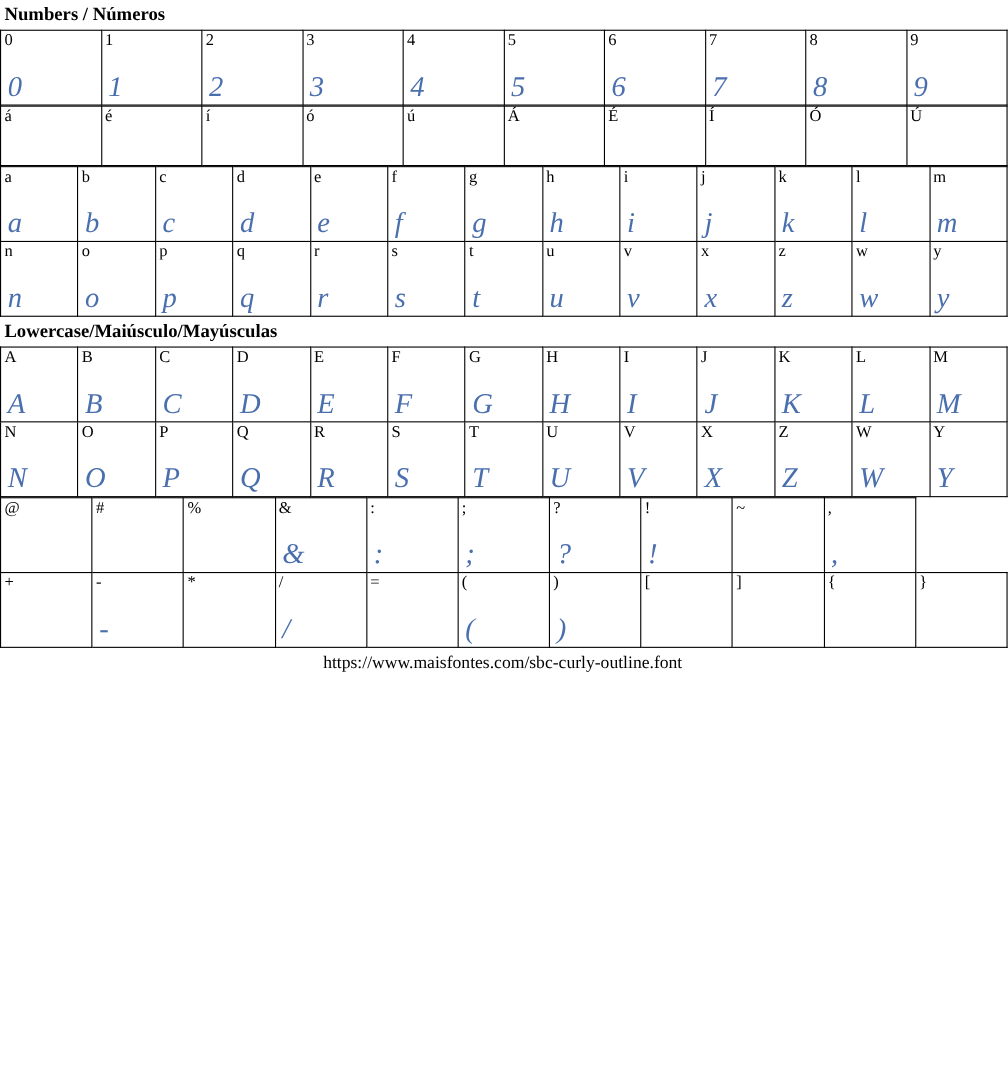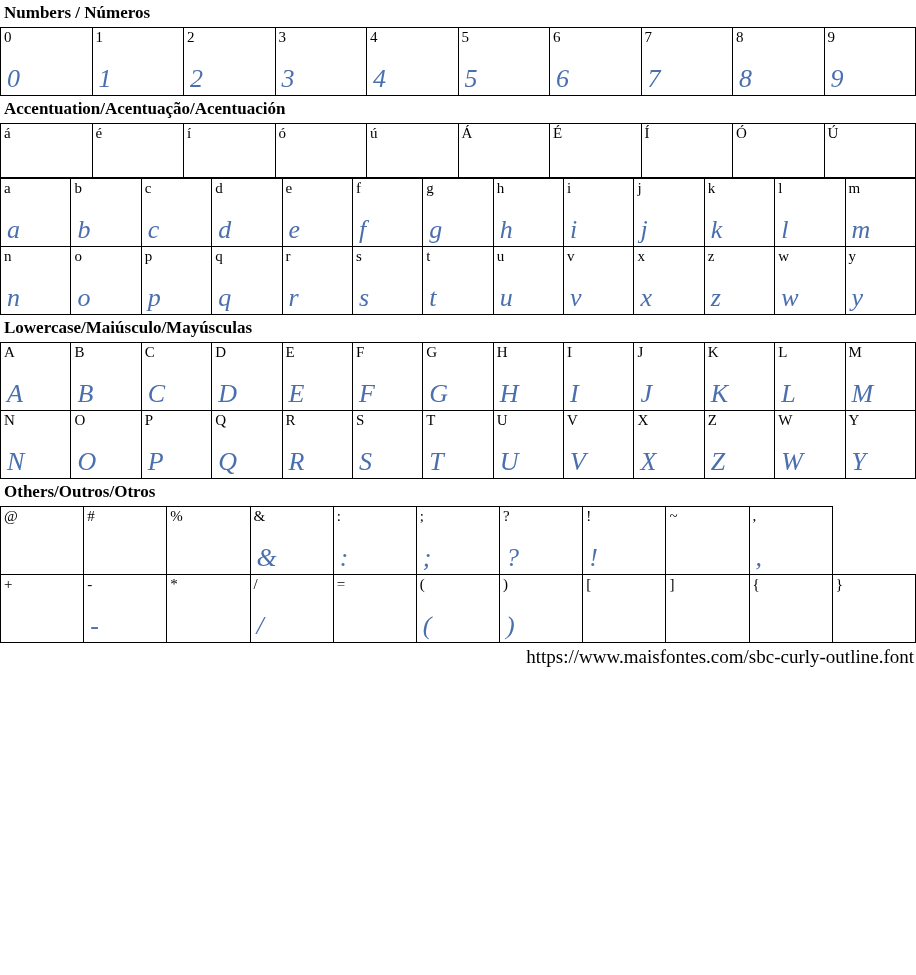--- a/index.html
+++ b/index.html
@@ -61,23 +61,23 @@
     bottom: 2px;
     font-family: "Liberation Serif", serif;
     font-size: 26px;
     line-height: 28px;
     color: #4a6fae;
     font-style: italic;
     letter-spacing: 0.5px;
     white-space: nowrap;
   }
   .footer {
-    text-align: right;
+    text-align: center;
     font-family: "Liberation Serif", serif;
-    font-size: 19px;
+    font-size: 16px;
     line-height: 20px;
     padding: 4px 2px 0 0;
     color: #000;
   }
 </style>
 </head>
 <body>
 
 <div class="page">
 
@@ -142,21 +142,20 @@
       <td>
             <div class="cell">
               <span class="cell-label">9</span>
               <span class="cell-glyph">9</span>
             </div>
           </td>
     </tr>
   </tbody>
     </table>
 
-  <div class="section-title">Accentuation/Acentuação/Acentuación</div>
   <table class="glyph-table small-row">
     <tbody>
         <tr>
       <td>
             <div class="cell">
               <span class="cell-label">á</span>
               <span class="cell-glyph"></span>
             </div>
           </td>
       <td>
@@ -541,21 +540,20 @@
       <td>
             <div class="cell">
               <span class="cell-label">Y</span>
               <span class="cell-glyph">Y</span>
             </div>
           </td>
     </tr>
   </tbody>
     </table>
 
-  <div class="section-title">Others/Outros/Otros</div>
   <table class="glyph-table">
     <tbody>
         <tr>
       <td>
             <div class="cell">
               <span class="cell-label">@</span>
               <span class="cell-glyph"></span>
             </div>
           </td>
       <td>

